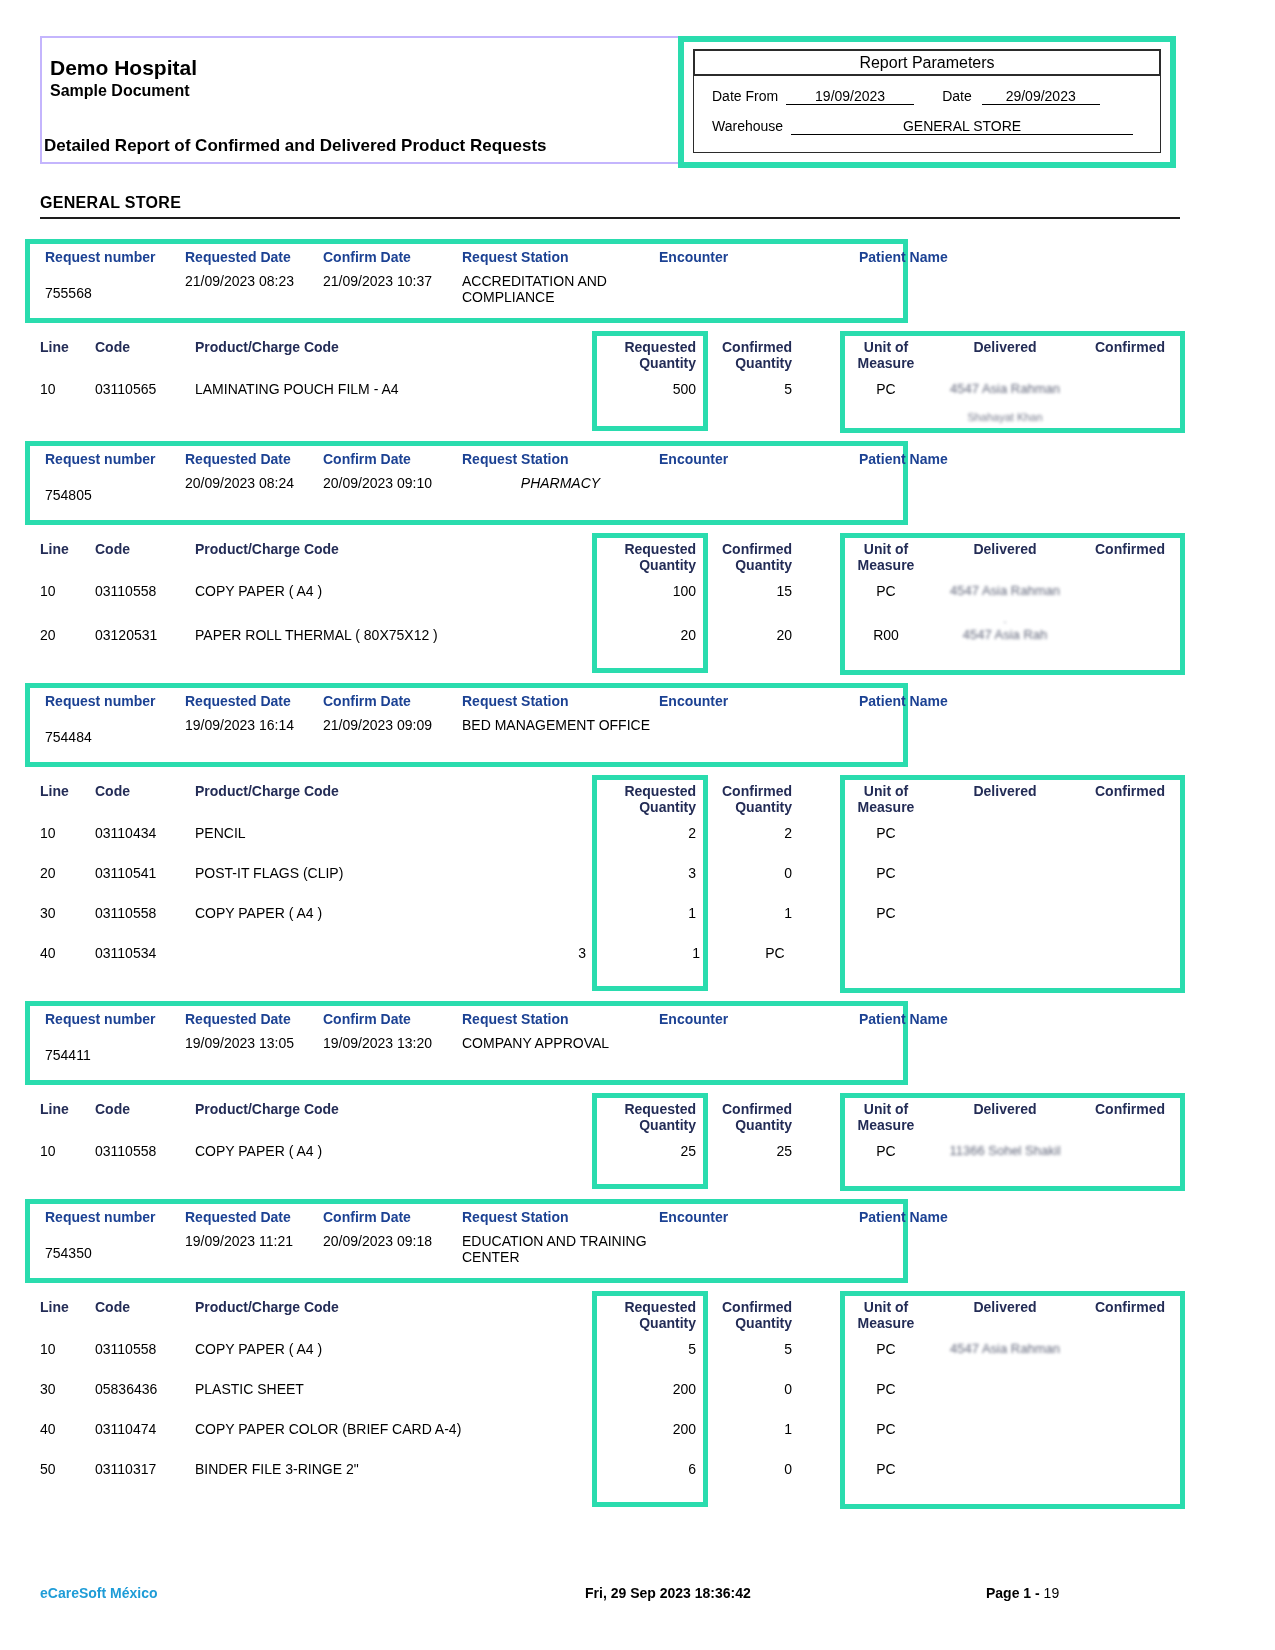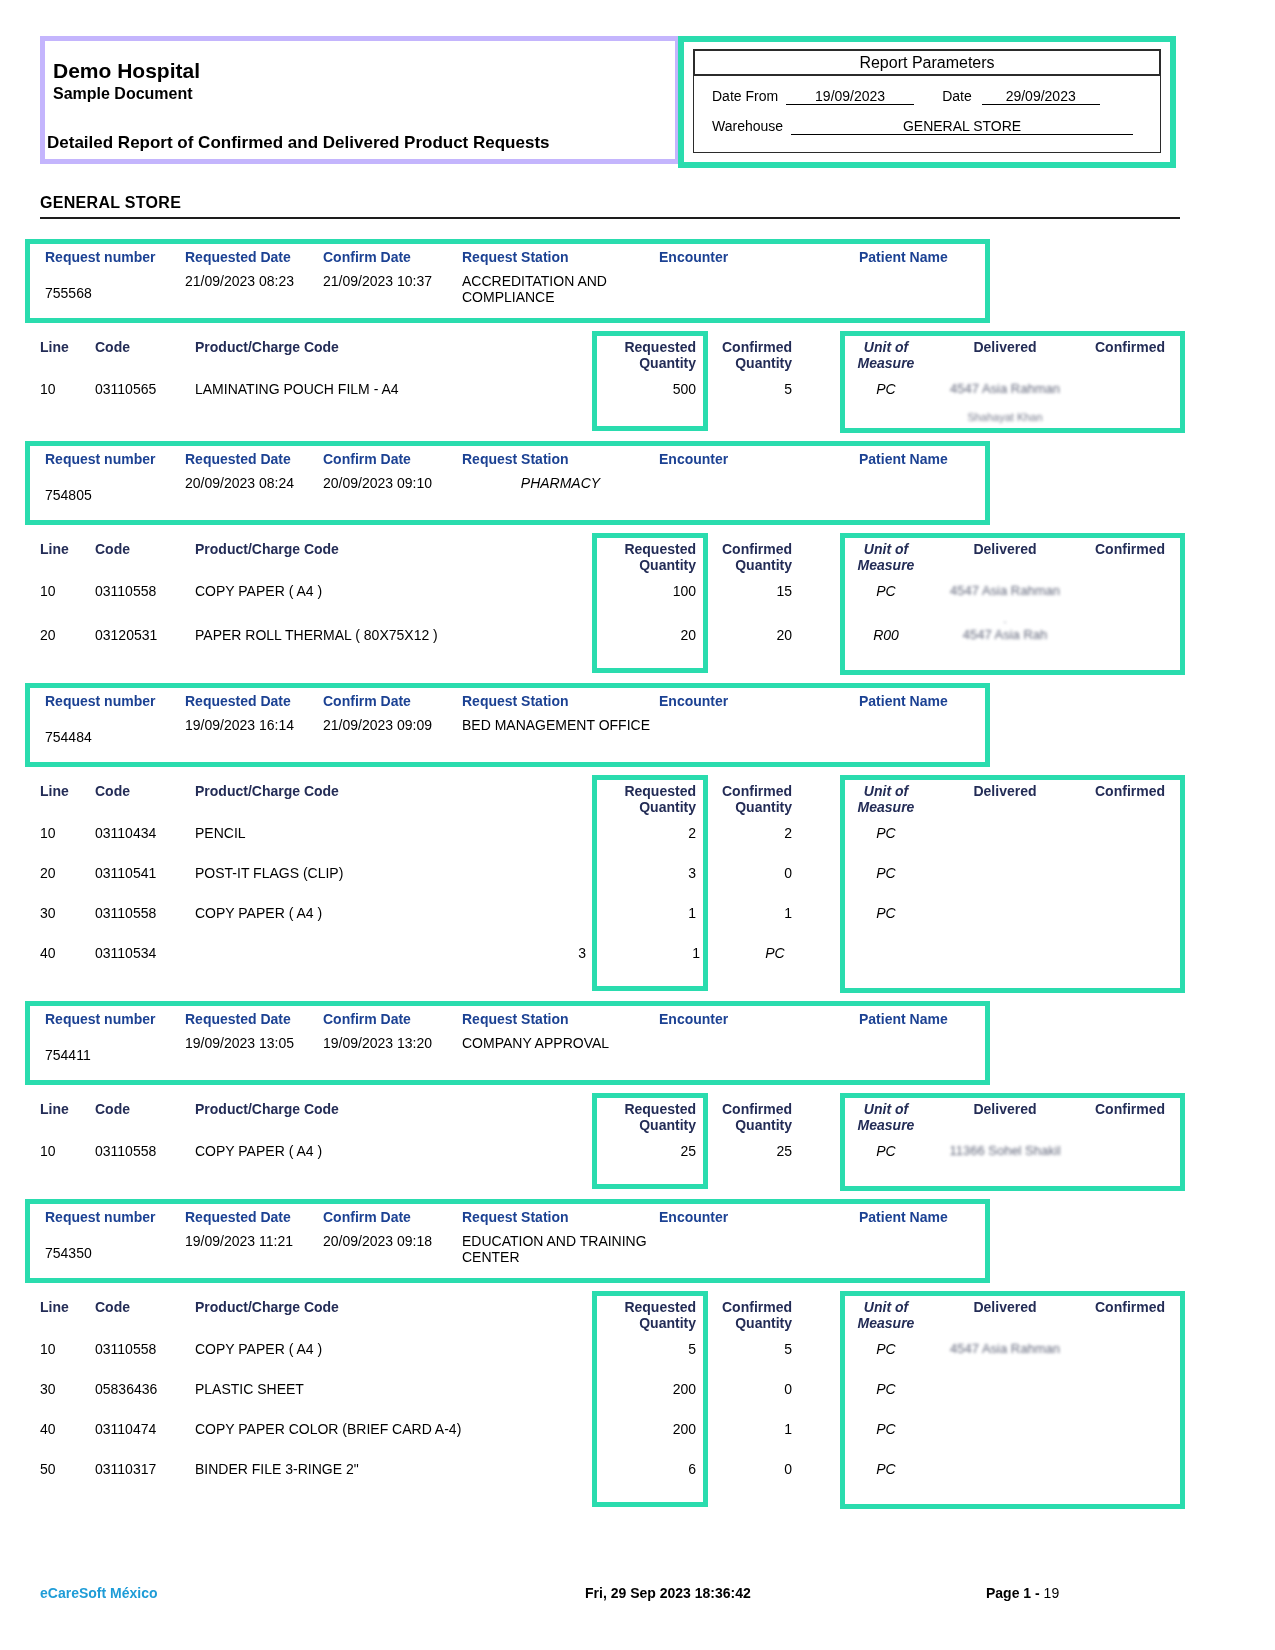--- a/index.html
+++ b/index.html
@@ -12,21 +12,21 @@
   html,body{background:#fff;}
   body{
     width:1275px;height:1650px;position:relative;overflow:hidden;
     font-family:"Liberation Sans","DejaVu Sans",sans-serif;color:#000;font-size:14px;
   }
   .page{width:1275px;height:1650px;position:relative;padding:36px 55px 0 40px;}
 
   
   .top{display:flex;height:132px;margin-bottom:26px;}
   .title-box{
-    width:640px;height:128px;border:5px solid #c4b5fd;
+    width:640px;height:128px;border:2px solid #c4b5fd;
     padding:18px 10px 6px 8px;display:flex;flex-direction:column;
   }
   .hosp{font-size:21px;font-weight:bold;}
   .sub{font-size:16px;font-weight:bold;margin-top:2px;}
   .rpt{font-size:17px;font-weight:bold;margin-top:auto;margin-left:-6px;}
   .params-hl{
     margin-left:-2px;width:498px;height:132px;
     border:6px solid var(--hl);background:#fff;padding:7px 9px;
   }
   .params-title-box{
@@ -41,42 +41,42 @@
   .pv-date{width:118px;margin-left:10px;}
   .pv-warehouse{width:342px;margin-left:8px;}
 
   
   .section{margin-bottom:20px;}
   .section-title{font-size:16px;font-weight:bold;letter-spacing:.3px;}
   .section-rule{border-top:2px solid #1d1d1d;margin-top:5px;width:1140px;}
 
   
   .req-box{
-    border:5px solid var(--hl);margin-left:-15px;width:965px;
+    border:5px solid var(--hl);margin-left:-15px;width:883px;
     padding:5px 0 7px 15px;background:#fff;
   }
   .req-grid{
     display:grid;grid-template-columns:140px 138px 139px 197px 200px 116px;
     width:930px;
   }
   .rh{color:var(--blue);font-weight:bold;font-size:14px;padding-bottom:8px;}
   .rv{font-size:14px;min-height:38px;}
   .reqnum{padding-top:12px;}
 
   
   .items{position:relative;margin:10px 0 10px 0;padding:6px 0 8px 0;width:1140px;}
   .items-grid{
     display:grid;grid-template-columns:55px 100px 403px 110px 92px 130px 150px 100px;
     width:1140px;position:relative;z-index:1;
   }
   .ih{color:var(--navy);font-weight:bold;font-size:14px;padding-bottom:6px;min-height:40px;}
   .iv{font-size:14px;min-height:40px;padding-top:2px;}
   .col-req{text-align:right;padding-right:12px;}
   .col-conf{text-align:right;padding-right:8px;}
-  .col-uom{text-align:center;padding-left:42px;font-style:italic;}
+  .col-uom{text-align:center;padding-left:42px;}
   .col-del{text-align:center;}
   .col-cfm{text-align:center;}
   .hl{position:absolute;border:5px solid var(--hl);z-index:0;background:transparent;}
   .hl-req{left:552px;top:-2px;bottom:0px;width:116px;}
   .hl-uom{left:800px;top:-2px;bottom:-2px;width:345px;}
   .blur{filter:blur(1.6px);opacity:.8;color:#3a4059;font-size:13px;display:inline-block;max-width:150px;white-space:nowrap;overflow:hidden;}
   .blur2{filter:blur(1.8px);opacity:.7;color:#3a4059;font-size:11px;display:block;margin-top:12px;}
 
   
   .foot{position:absolute;left:0;top:1585px;width:1275px;height:24px;font-size:14px;}

